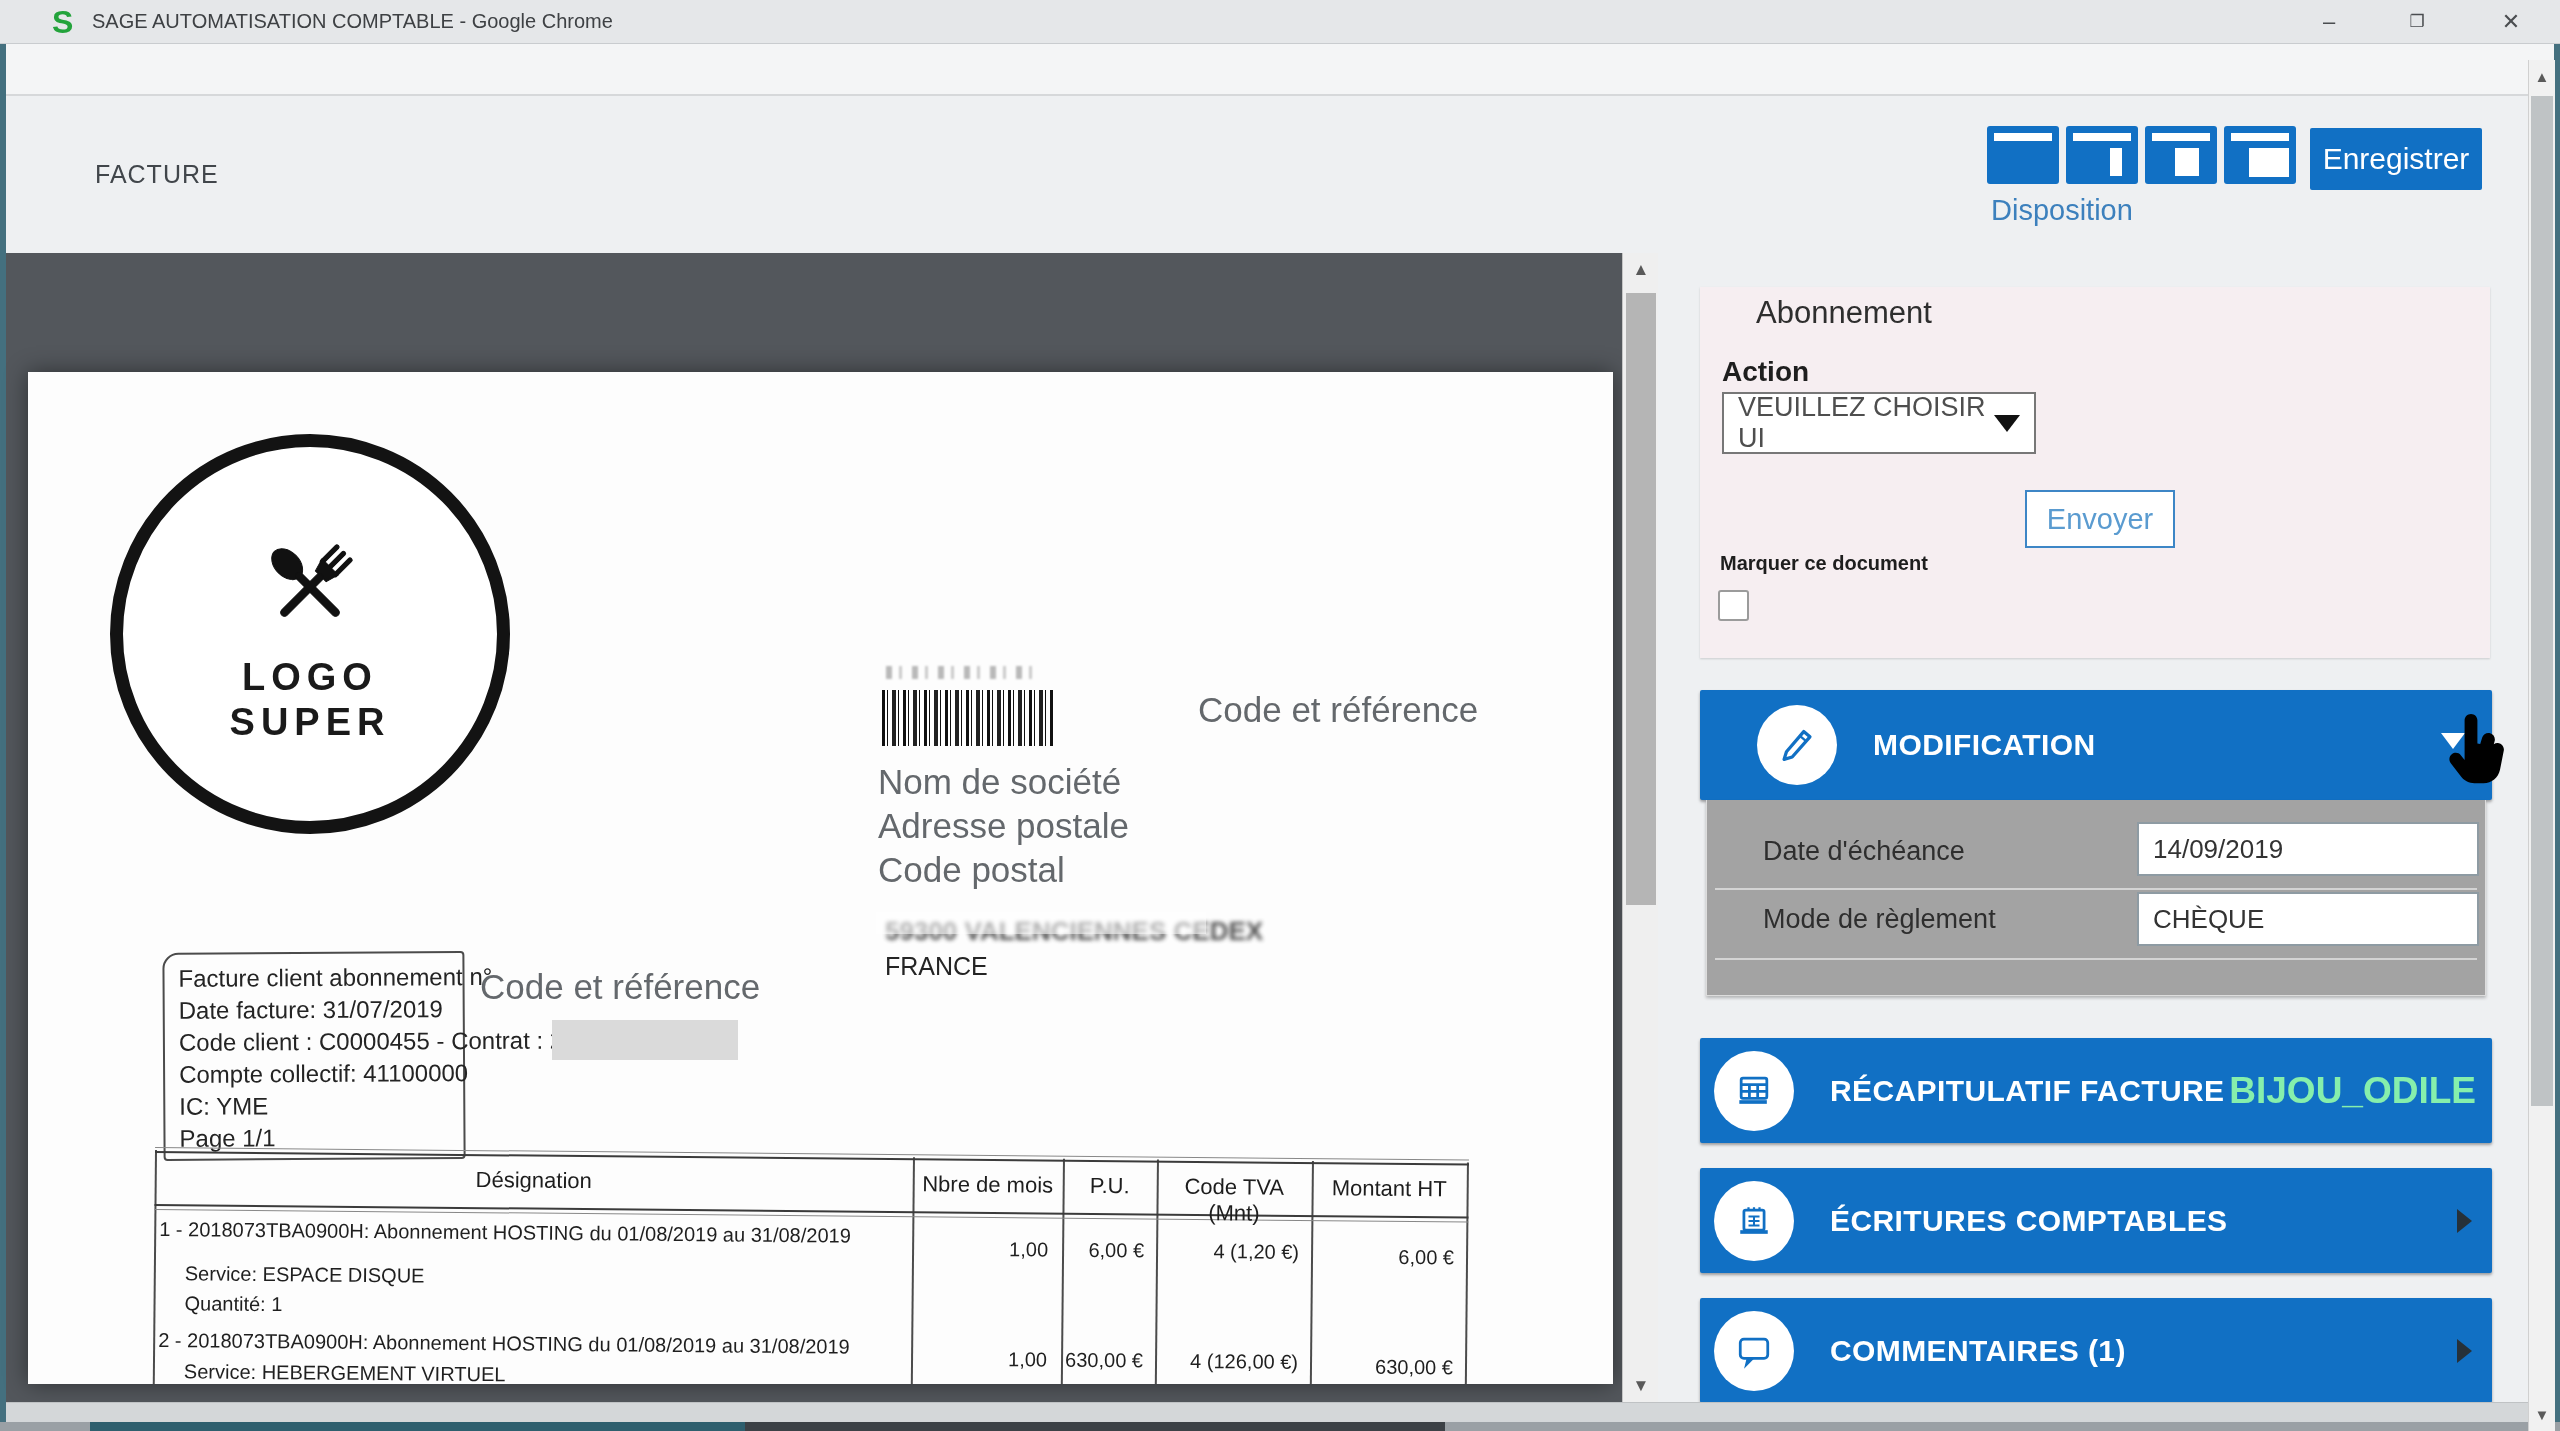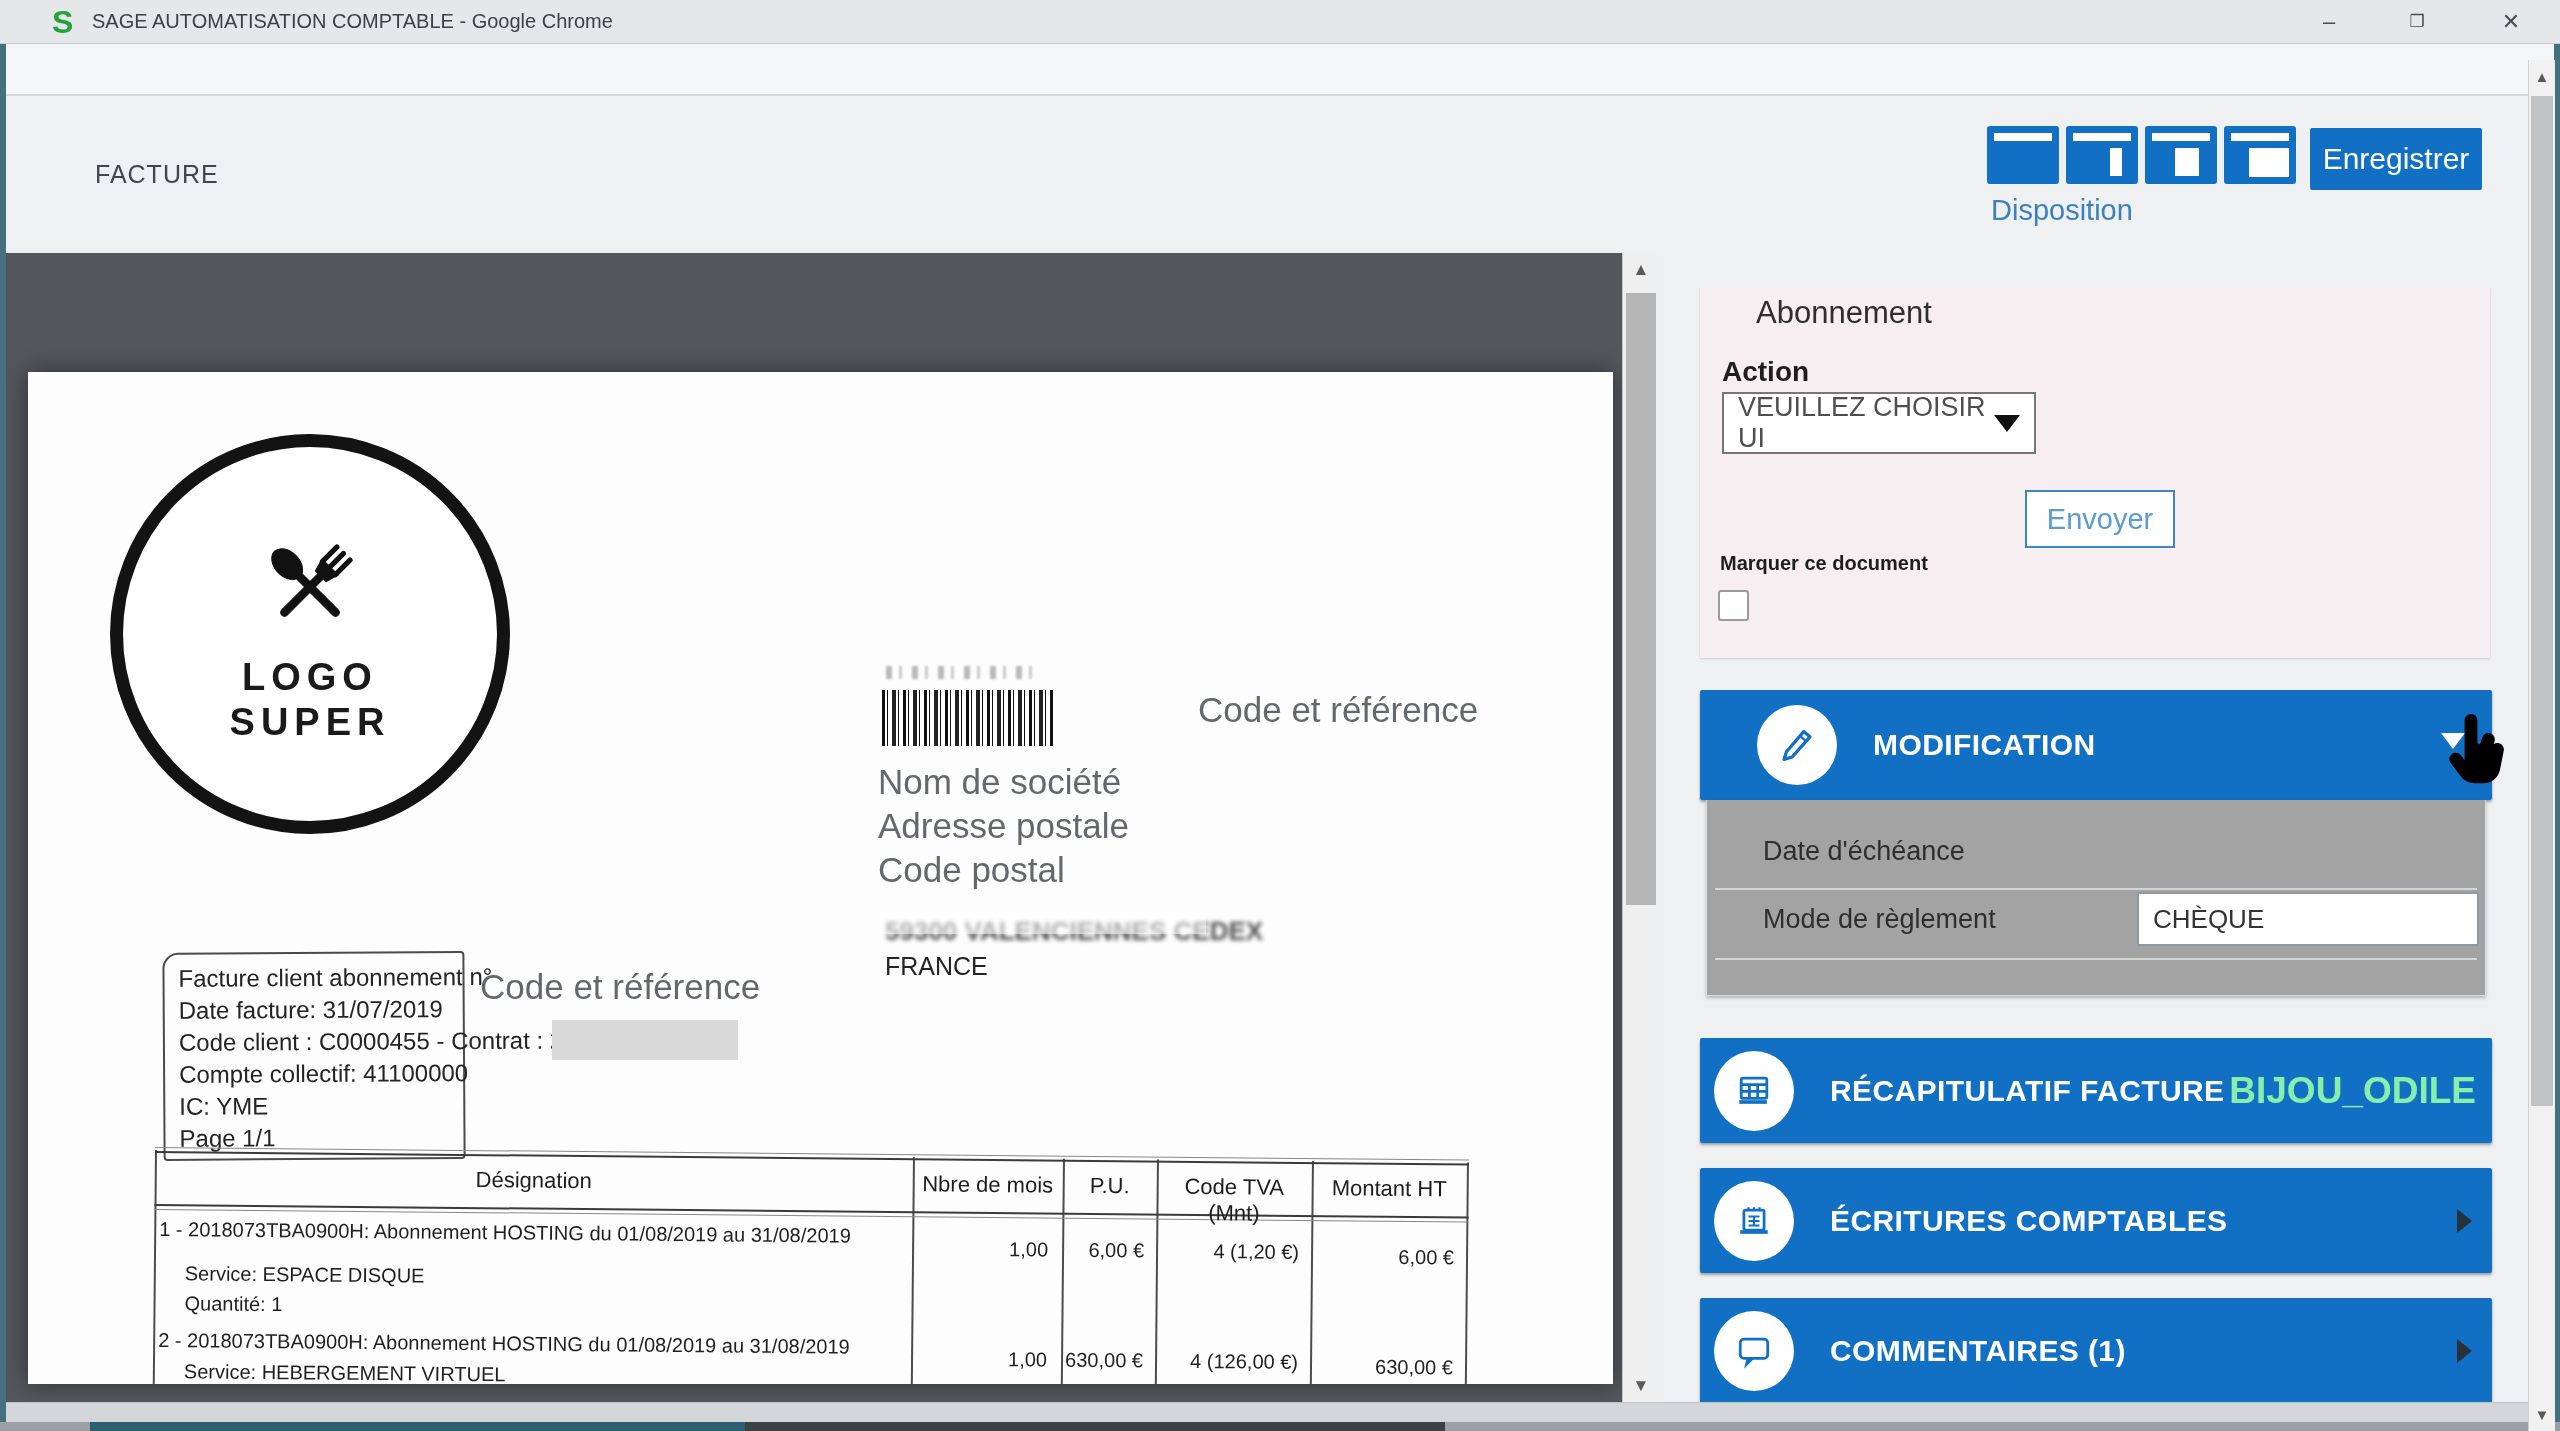--- a/index.html
+++ b/index.html
@@ -249,20 +249,21 @@
         <path d="M13 31 L31 10 l6.5 5.5 L19 36.5 l-8.5 2.5 z"></path>
         <path d="M27 14.5 l6.5 5.5" stroke-width="2.4"></path>
       </svg>
     </div>
     <div class="bar-title">MODIFICATION</div>
   </div>
   <div class="abs white-caret"></div>
 
   <div class="abs mod-body">
     <div class="mod-label" style="top:36px;">Date d'échéance</div>
+    <div class="mod-input" style="top:22px;">14/09/2019</div>
     <div class="mod-sep" style="top:88px;"></div>
     <div class="mod-label" style="top:104px;">Mode de règlement</div>
     <div class="mod-input" style="top:92px;">CHÈQUE</div>
     <div class="mod-sep" style="top:158px;"></div>
   </div>
 
   <div class="abs blue-bar" style="top:1038px;height:105px;">
     <div class="circle-ico">
       <svg width="44" height="44" viewBox="0 0 48 48" fill="none" stroke="#1170c4" stroke-width="3">
         <rect x="10" y="10" width="28" height="22" rx="2"></rect>

